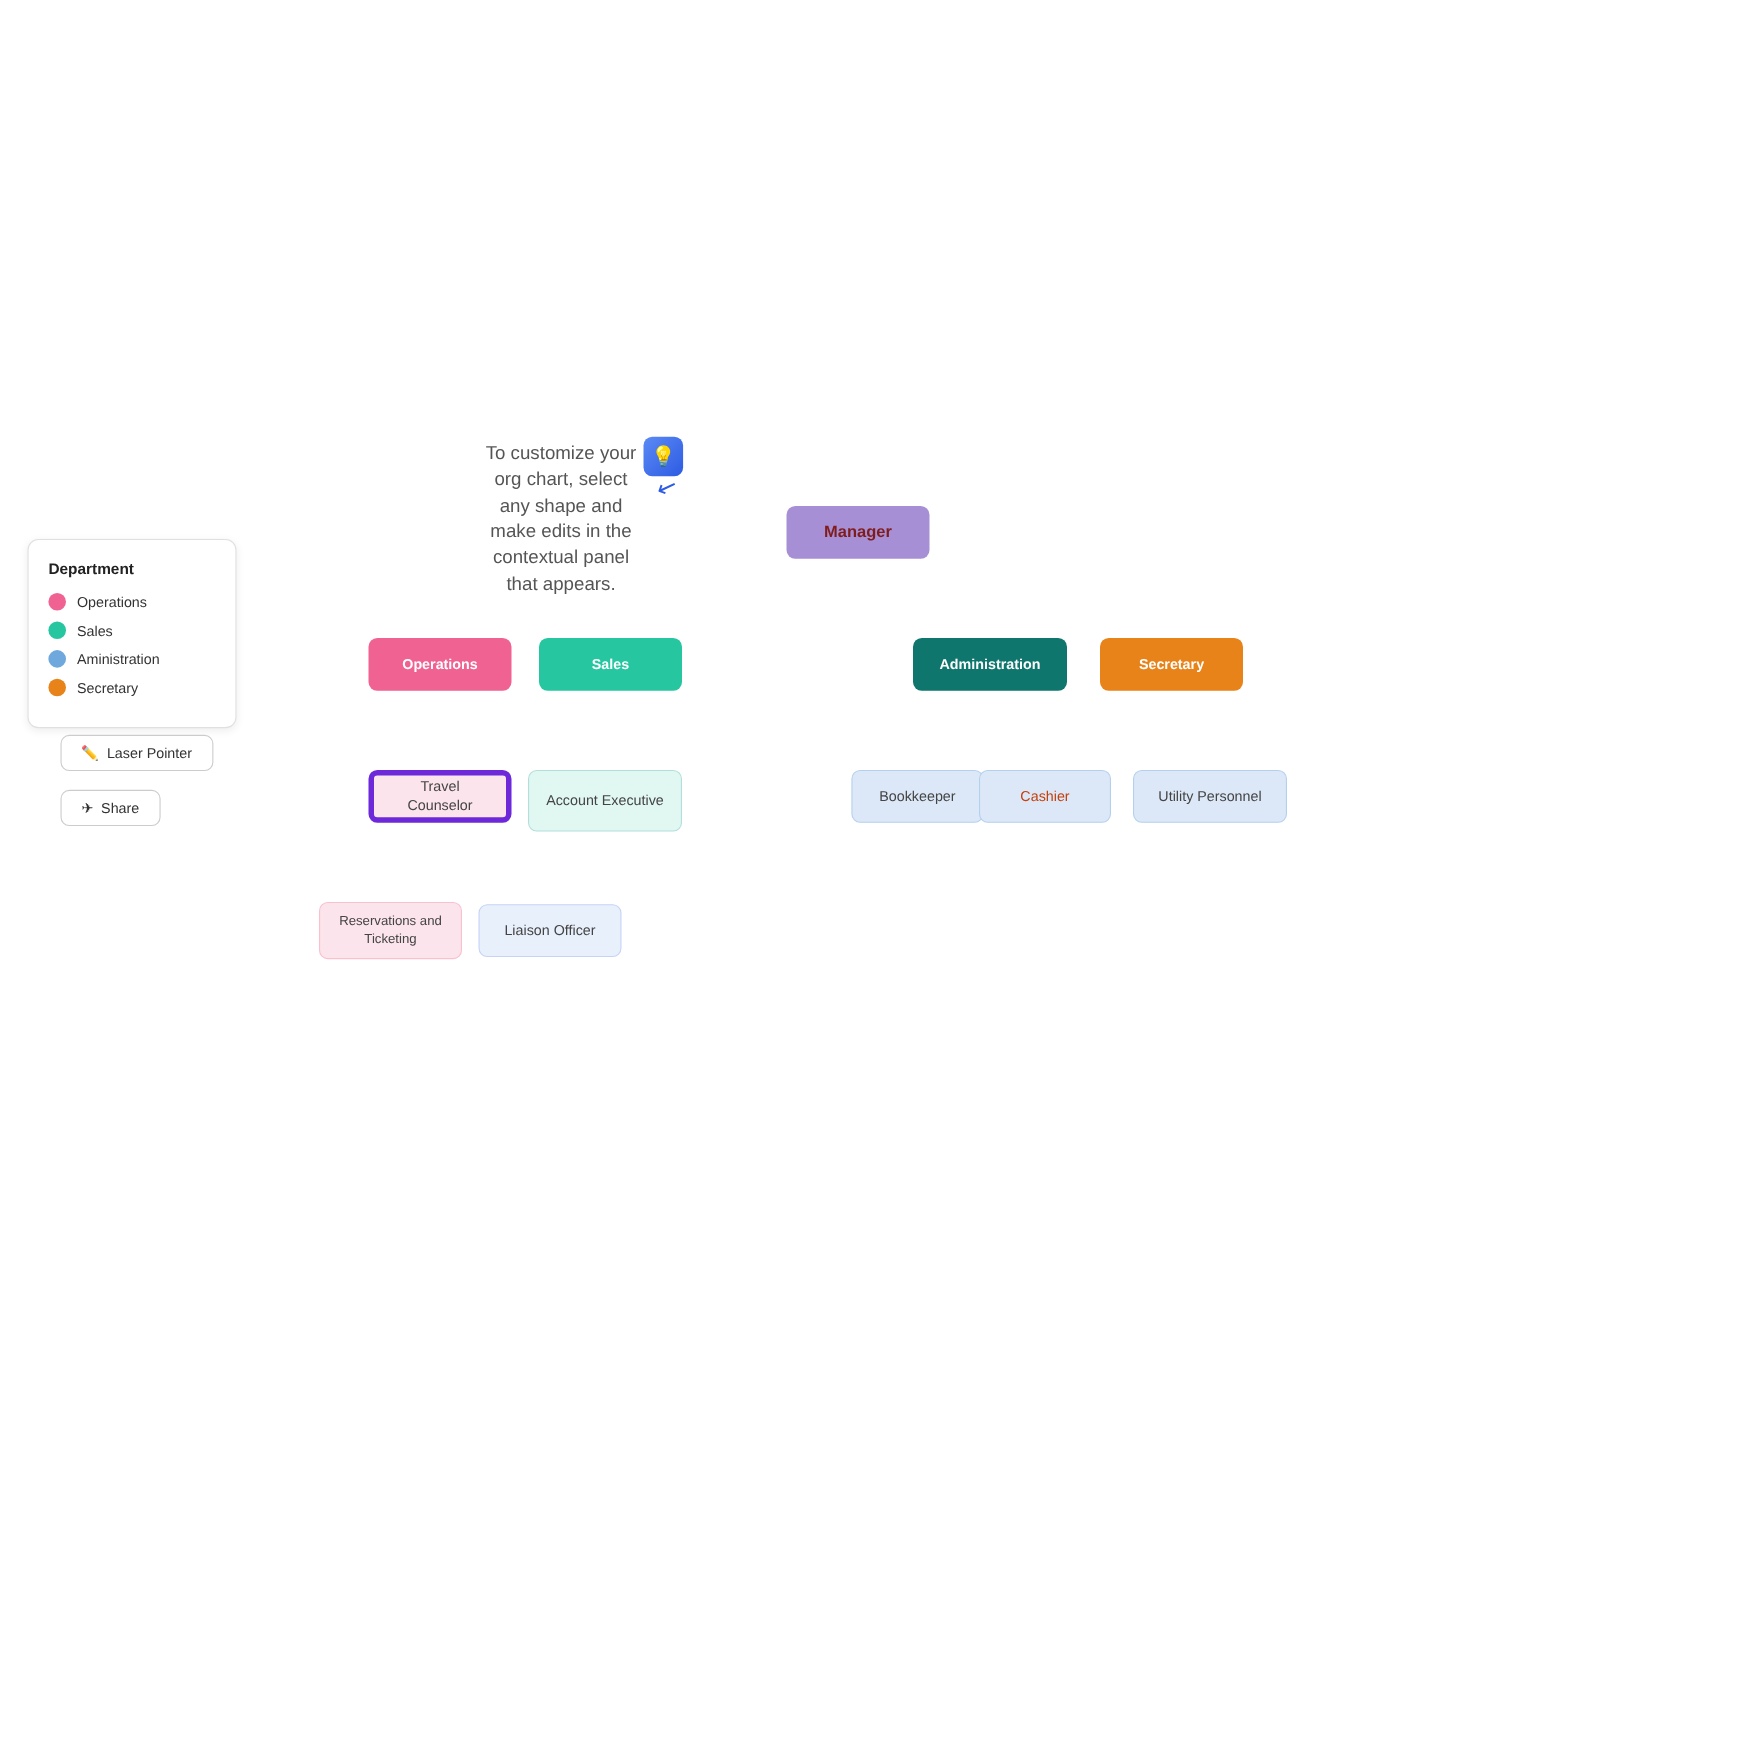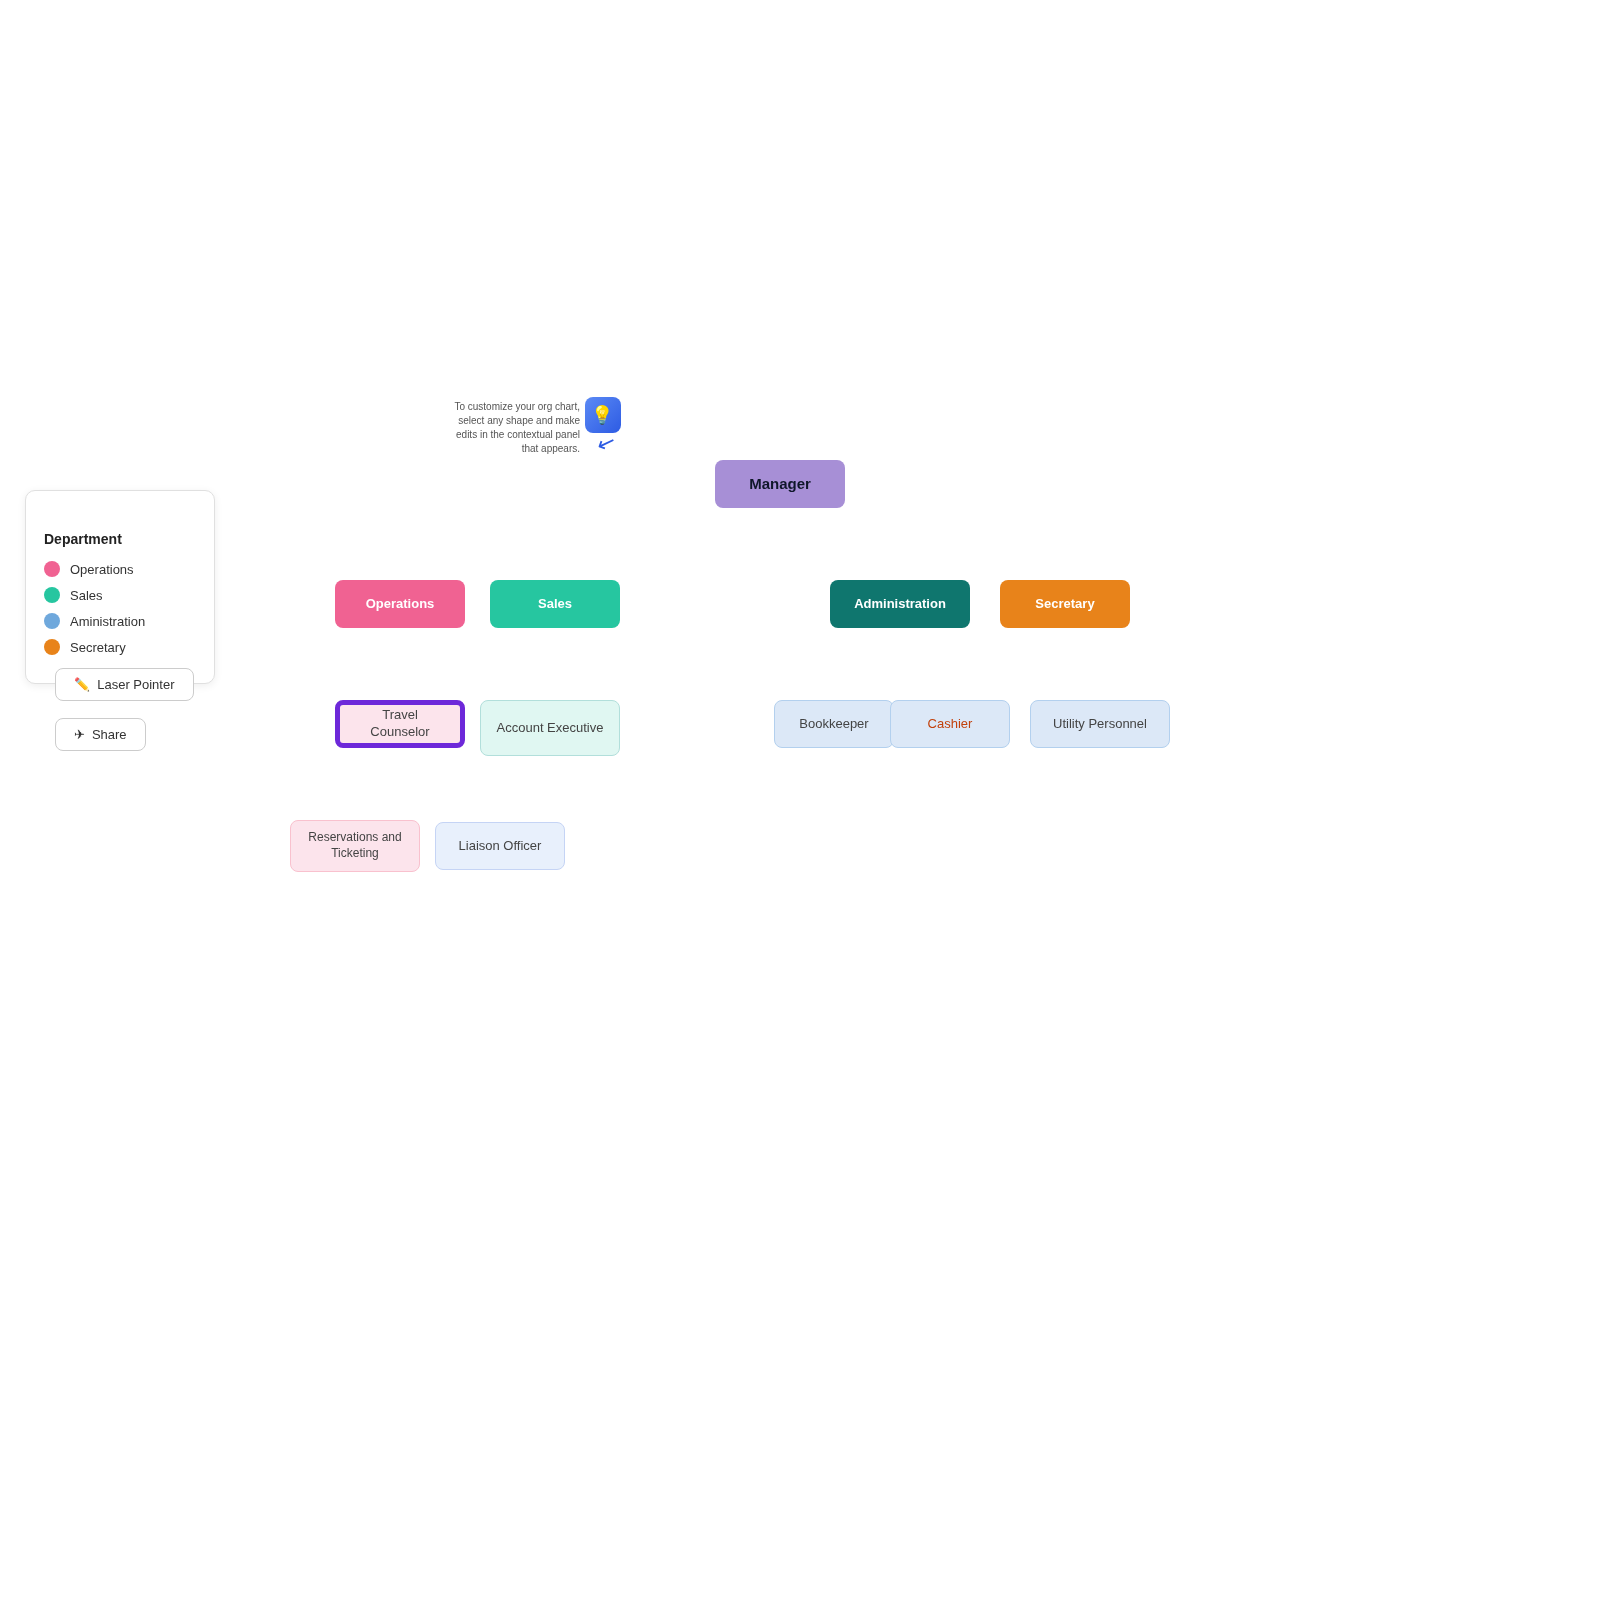--- a/index.html
+++ b/index.html
@@ -22,21 +22,20 @@
       border-radius: 10px;
       padding: 18px 22px 18px 18px;
       width: 190px;
       box-shadow: 0 2px 8px rgba(0,0,0,0.07);
     }
     .legend-title {
       font-weight: 700;
       font-size: 14px;
       margin-bottom: 14px;
       color: #222;
-      margin-top: 22px;
     }
     .legend-item {
       display: flex;
       align-items: center;
       margin-bottom: 10px;
       font-size: 13px;
       color: #333;
     }
     .legend-dot {
       width: 16px;
@@ -64,23 +63,23 @@
     .btn-laser { top: 668px; }
     .btn-share { top: 718px; }
 
     
     .tooltip-box {
       position: absolute;
       top: 400px;
       left: 440px;
       background: #fff;
       border: none;
-      font-size: 10px;
+      font-size: 17px;
       color: #555;
-      text-align: right;
+      text-align: center;
       line-height: 1.4;
       max-width: 140px;
     }
     .tooltip-icon {
       position: absolute;
       top: 397px;
       left: 585px;
       width: 36px;
       height: 36px;
       background: linear-gradient(135deg, #5b8af5, #2d5be3);
@@ -127,21 +126,21 @@
       text-align: center;
       font-size: 13px;
       font-weight: 500;
       padding: 8px 12px;
       line-height: 1.3;
     }
 
     
     .node-manager {
       background: #a78fd6;
-      color: #0f172a;
+      color: #7f1d1d;
       width: 130px;
       height: 48px;
       top: 0px;
       left: 435px;
       font-size: 15px;
       font-weight: 600;
     }
 
     
     .node-operations {

